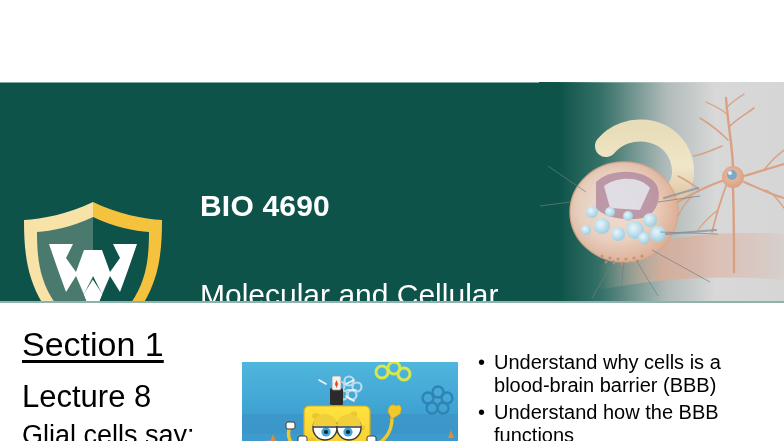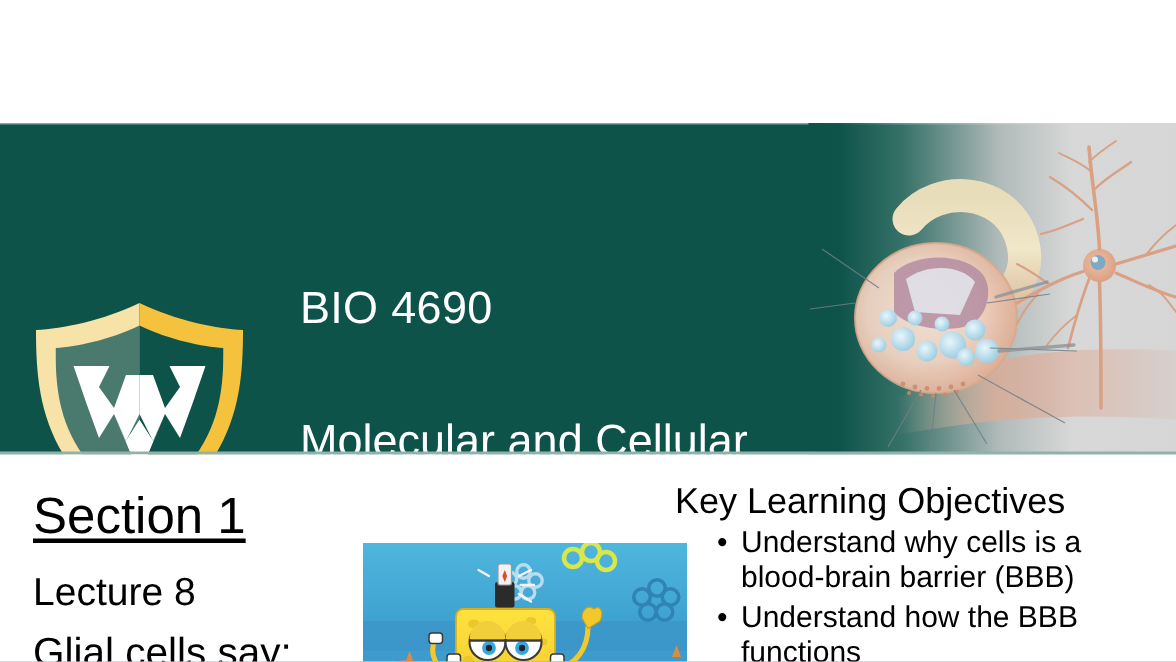--- a/index.html
+++ b/index.html
@@ -30,41 +30,41 @@
     overflow:hidden;
   }
   .art-svg { position:absolute; right:-4px; top:2px; width:248px; height:219px; }
 
   
   .shield { position:absolute; left:14px; top:116px; width:158px; height:160px; }
 
   
   .course-code {
     position:absolute; left:200px; top:107px;
-    font-size:30px; color:#ffffff; letter-spacing:0.2px; font-weight:400;
+    font-size:30px; color:#ffffff; letter-spacing:0.2px; font-weight:700;
     white-space:nowrap;
   }
   .course-title {
     position:absolute; left:200px; top:193px; width:360px;
     font-size:30px; line-height:1.33; color:#ffffff; font-weight:400;
   }
 
   
   .body-area { position:absolute; left:0; top:303px; width:784px; height:138px; background:#ffffff; }
 
   
   .section-heading {
     position:absolute; left:22px; top:22px;
     font-size:34px; color:#000000; font-weight:400;
     text-decoration:underline; text-underline-offset:4px; text-decoration-thickness:3px;
     white-space:nowrap;
   }
   .lecture-line {
     position:absolute; left:22px; top:76px;
-    font-size:26px; color:#000000; font-weight:400; white-space:nowrap;
+    font-size:31px; color:#000000; font-weight:400; white-space:nowrap;
   }
   .glial-line {
     position:absolute; left:22px; top:117px;
     font-size:27px; color:#000000; font-weight:400; white-space:nowrap;
   }
 
   
   .sb-frame {
     position:absolute; left:242px; top:362px; width:216px; height:79px;
     overflow:hidden; background:#3fa8d4;
@@ -233,21 +233,20 @@
 
   <div class="banner-hairline-bot"></div>
 </div>
 
 <div class="body-area">
 
   <div class="section-heading">Section 1</div>
   <div class="lecture-line">Lecture 8</div>
   <div class="glial-line">Glial cells say:</div>
 
-  <div class="objectives-title">Key Learning Objectives</div>
   <div class="objectives-list">
     <div class="obj-item">
       <span class="obj-bullet">•</span>
       <span class="obj-text">Understand why cells is a blood-brain barrier (BBB)</span>
     </div>
     <div class="obj-item">
       <span class="obj-bullet">•</span>
       <span class="obj-text">Understand how the BBB functions</span>
     </div>
   </div>

